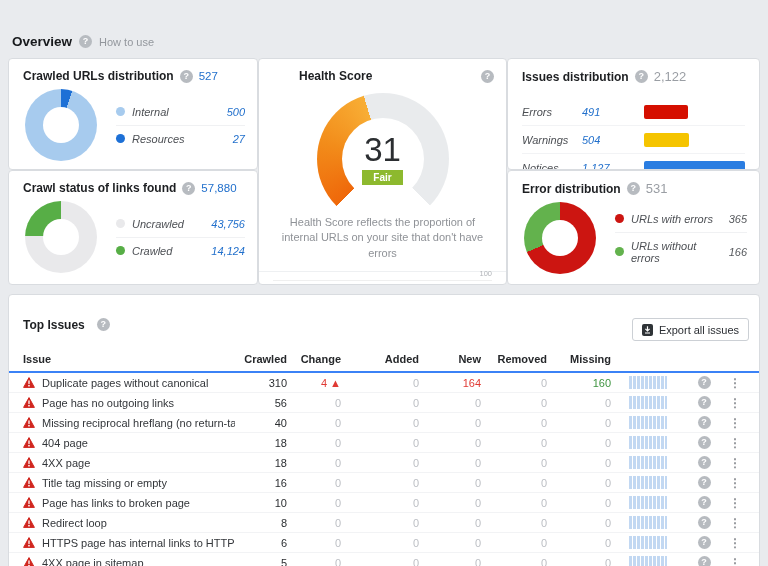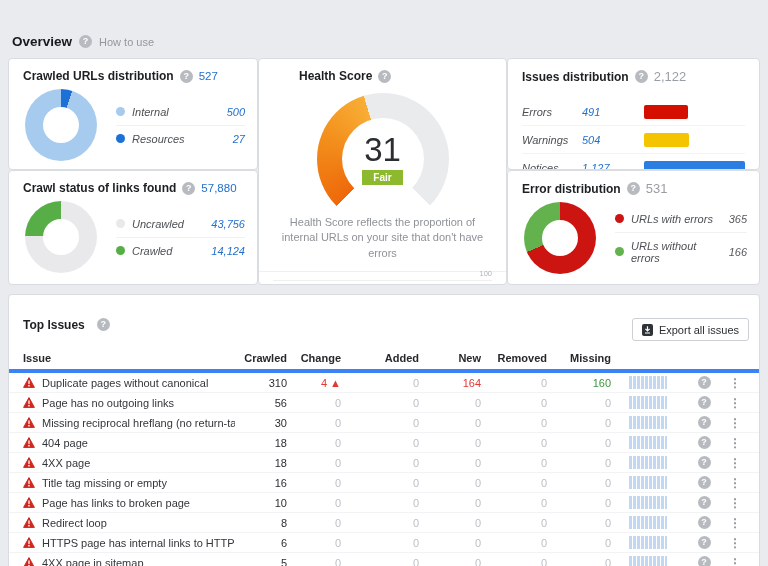--- a/index.html
+++ b/index.html
@@ -21,21 +21,21 @@
   .howto { font-size:11px; color:#93979d; }
   
   .cards { display:grid; grid-template-columns:250px 1fr 253px; grid-template-rows:112px 115px; }
   .card { background:#fff; border:1px solid #d9dce0; border-radius:4px; overflow:hidden; }
   #card-crawled { grid-column:1; grid-row:1; }
   #card-health  { grid-column:2; grid-row:1 / 3; text-align:center; }
   #card-issues  { grid-column:3; grid-row:1; }
   #card-crawlstatus { grid-column:1; grid-row:2; }
   #card-errors  { grid-column:3; grid-row:2; }
   .card-title { display:flex; align-items:center; gap:6px; padding:10px 12px 4px 14px; font-size:12px; font-weight:bold; color:#1d1f22; }
-  #card-health .card-title { justify-content:flex-start;padding-left:40px; }
+  #card-health .card-title { justify-content:space-between;padding-left:40px; }
   .count-link { font-weight:normal; font-size:11.5px; color:#2270cc; }
   .count-gray { font-weight:normal; font-size:13px; color:#9a9ea4;text-align:center; }
   
   .donut-body { display:flex; align-items:center; gap:15px; padding:2px 12px 6px 16px; }
   .donut { width:72px; height:72px; border-radius:50%; position:relative; flex:none; }
   .donut::after { content:""; position:absolute; inset:18px; background:#fff; border-radius:50%; }
   .legend { flex:1; margin-left:4px; }
   .legend-row { display:flex; align-items:center; gap:7px; padding:7px 0; font-size:11px; color:#4c4f54;font-style:italic; }
   .legend-row + .legend-row { border-top:1px solid #f0f1f3; }
   .dot { width:9px; height:9px; border-radius:50%; flex:none; }
@@ -68,21 +68,21 @@
   .gridline { position:absolute; left:0; right:0; border-top:1px solid #efefef; }
   .ytick { position:absolute; right:0; transform:translateY(-130%); font-size:7.5px; color:#b2b5ba; background:transparent; }
   .trend-bars { position:absolute; left:2px; right:14px; bottom:16px; height:44px; display:flex; align-items:flex-end; gap:5px; }
   
   .topissues { margin-top:9px; background:#fff; border:1px solid #d9dce0; border-radius:4px; height:281px; overflow:hidden; }
   .ti-head { display:flex; align-items:flex-start; gap:12px; padding:23px 10px 6px 14px; }
   .ti-title { font-size:12px; font-weight:bold; color:#1d1f22; }
   .spacer { flex:1; }
   .export-btn { display:inline-flex; align-items:center; gap:6px; background:#fff; border:1px solid #ccd0d5; border-radius:3px; height:23px; padding:0 9px; font-size:11px; color:#2b2e33; cursor:pointer; }
   .tgrid { display:grid; grid-template-columns:1fr 52px 54px 78px 62px 66px 64px 74px 38px 24px; align-items:center; padding:0 12px 0 14px; }
-  .thead-row { height:26px; border-bottom:4px solid #3b82f6; font-size:11px; font-weight:bold; color:#26282b; }
+  .thead-row { height:26px; border-bottom:2px solid #3b82f6; font-size:11px; font-weight:bold; color:#26282b; }
   .trow { height:20px; border-bottom:1px solid #f2f3f5; font-size:11px; color:#2b2e31; }
   .c.num, .h.num { text-align:right; }
   .issuecell { display:flex; align-items:center; gap:7px; overflow:hidden; white-space:nowrap; }
   .iname { color:#33363a; }
   .zero { color:#bcbfc4; }
   .redtxt { color:#e03a34; }
   .greentxt { color:#3e9440; }
   .sparkcell { display:flex; justify-content:center; }
   .sparkbars { width:38px; height:13px; background:repeating-linear-gradient(90deg,#c2d8f2 0 3px,#fff 3px 4px); }
   .helpcell { display:flex; justify-content:center; }
@@ -305,21 +305,21 @@
 
   <div class="tgrid trow">
     <div class="c issuecell">
       <svg width="12" height="11" viewBox="0 0 12 11" style="flex:none">
         <path d="M6 0.6 L11.4 10.4 H0.6 Z" fill="#d0271f" stroke="#d0271f" stroke-width="1" stroke-linejoin="round"></path>
         <rect x="5.35" y="3.3" width="1.3" height="3.7" rx="0.6" fill="#fff"></rect>
         <circle cx="6" cy="8.7" r="0.85" fill="#fff"></circle>
       </svg>
       <span class="iname">Missing reciprocal hreflang (no return-tag)</span>
     </div>
-    <div class="c num crawled darktxt">30</div>
+    <div class="c num crawled darktxt">40</div>
     <div class="c num change zero">0</div>
     <div class="c num added zero">0</div>
     <div class="c num newv zero">0</div>
     <div class="c num removed zero">0</div>
     <div class="c num missing zero">0</div>
     <div class="c sparkcell">
             <div class="sparkbars"></div>
           </div>
     <div class="c helpcell">
             <span class="qicon">?</span>

